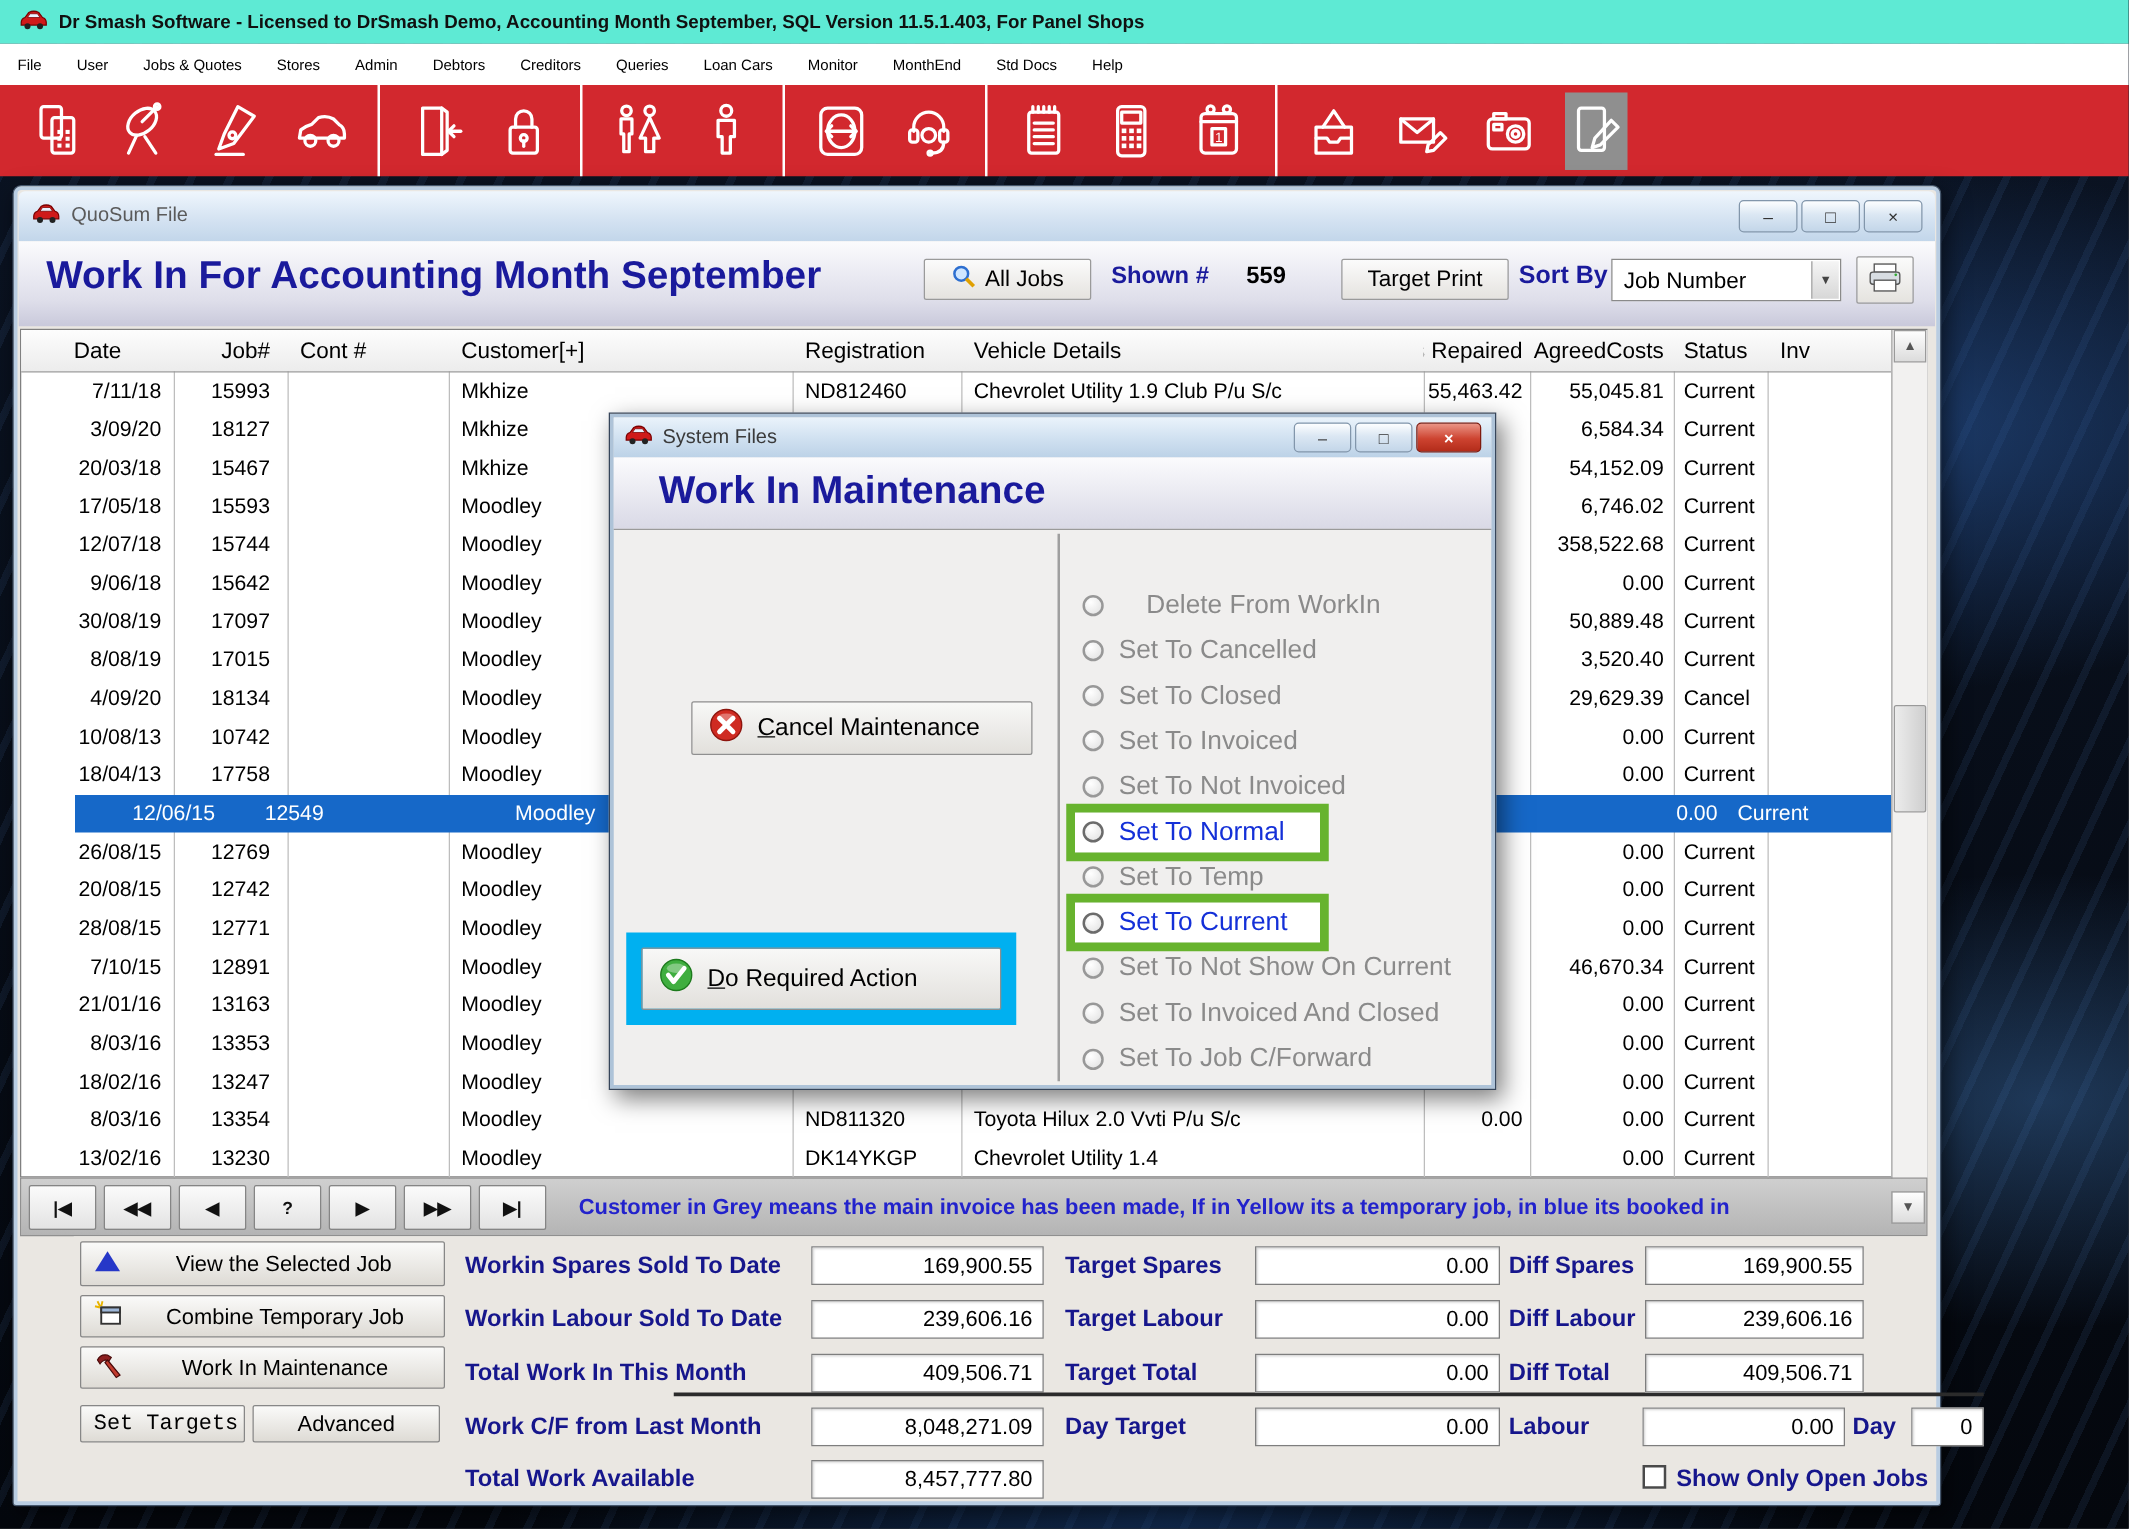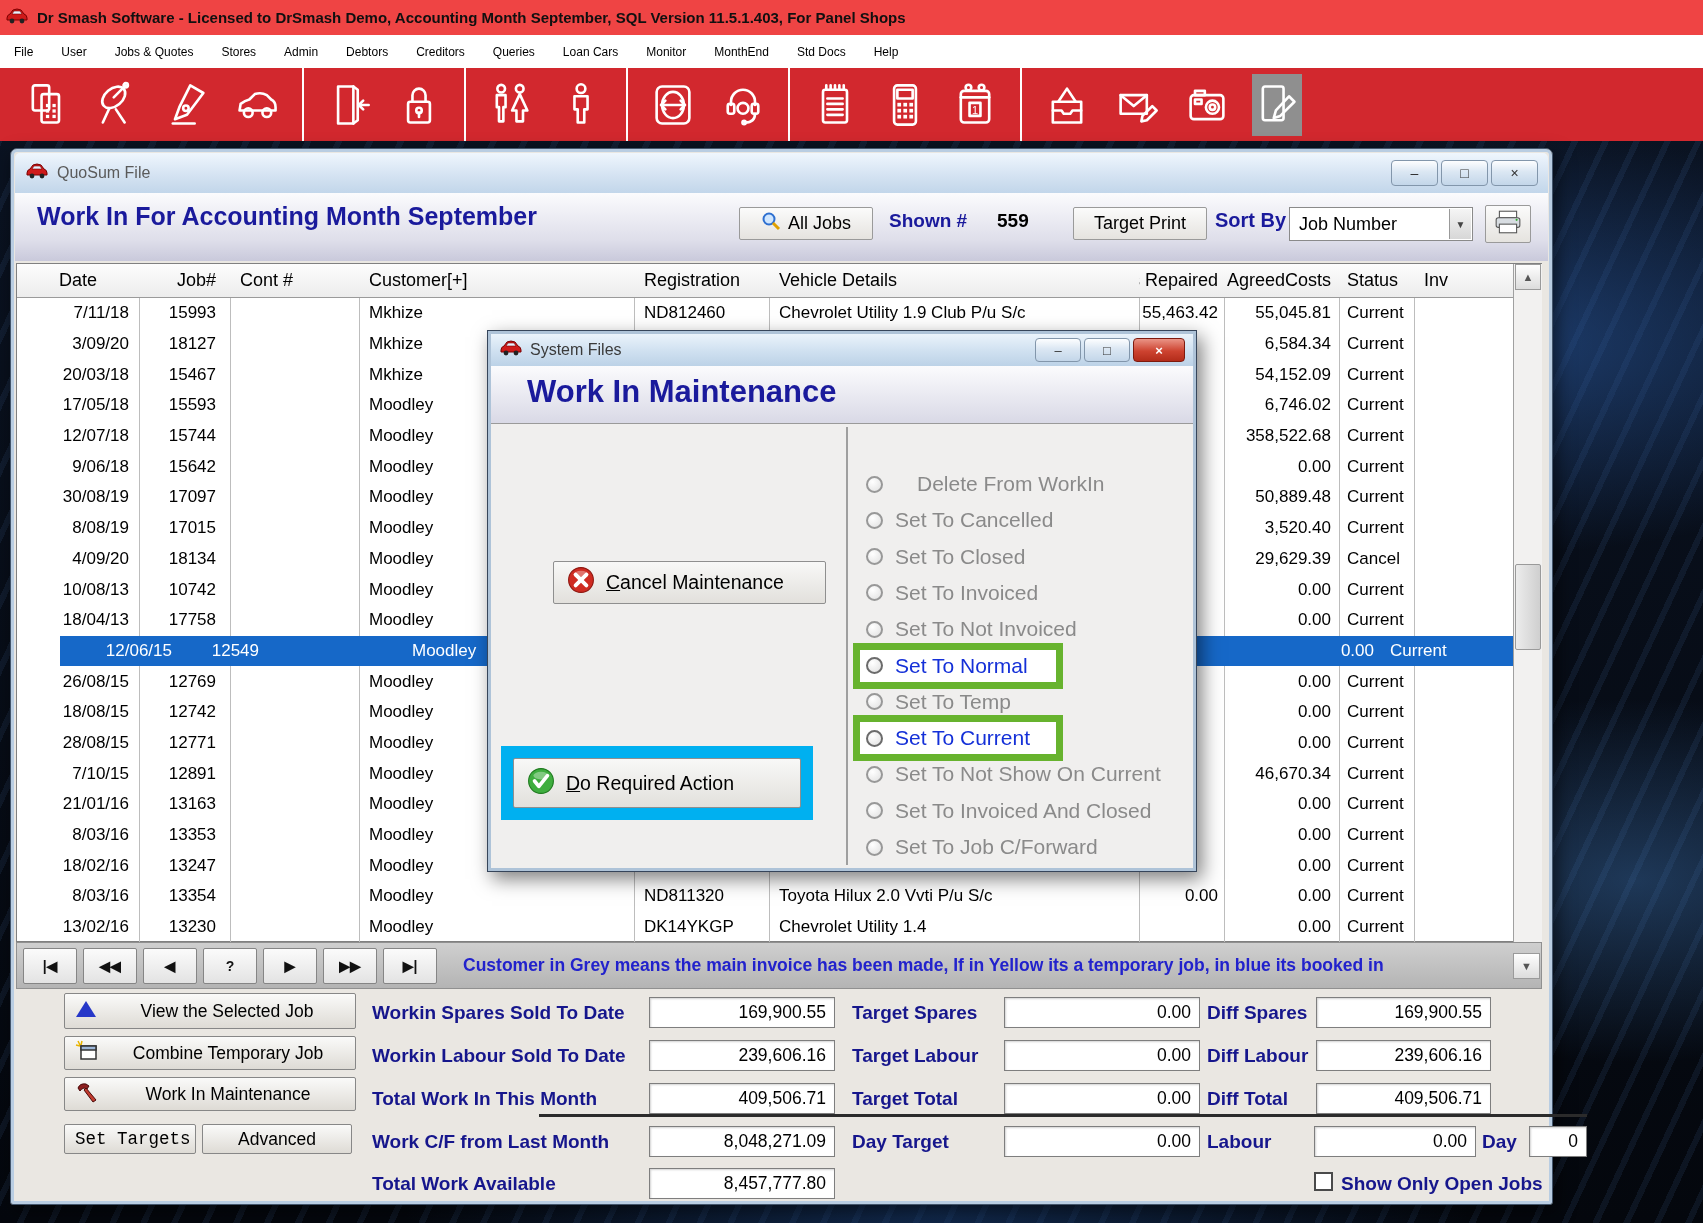--- a/index.html
+++ b/index.html
@@ -10,42 +10,42 @@
   body{margin:0;width:1703px;height:1223px;position:relative;overflow:hidden;
        font-family:"Liberation Sans",sans-serif;background:#05080f;}
   #desktop{position:absolute;inset:0;background:
     radial-gradient(620px 300px at 89% 28%,rgba(45,95,170,.55),transparent 70%),
     radial-gradient(520px 260px at 96% 72%,rgba(70,130,200,.38),transparent 70%),
     radial-gradient(760px 220px at 55% 99%,rgba(30,75,140,.5),transparent 70%),
     repeating-linear-gradient(115deg,rgba(90,140,210,.10) 0 6px,transparent 6px 28px),
     linear-gradient(180deg,#0b1424,#04070d);}
   
   #appbar{position:absolute;top:0;left:0;width:1703px;height:141px;z-index:3;}
-  #app-titlebar{height:35px;background:#ef4444;display:flex;align-items:center;gap:9px;
-    padding-left:6px;font-size:15px;font-weight:700;color:#101010;}
+  #app-titlebar{height:35px;background:#5eead4;display:flex;align-items:center;gap:9px;
+    padding-left:16px;font-size:15px;font-weight:700;color:#101010;}
   #menubar{height:33px;background:#fff;display:flex;align-items:center;font-size:12px;color:#000;}
   .menu-item{padding:0 14px;cursor:default;}
   #toolbar{height:73px;background:var(--red);display:flex;align-items:center;padding-left:12px;}
   .tbtn{width:50px;height:62px;display:flex;align-items:center;justify-content:center;margin:0 10px;}
   .tbtn.sel{background:#8f8f8f;}
   .tsep{width:2px;height:73px;background:#fff;margin:0 10px;flex:none;}
   
   #win{position:absolute;left:10px;top:148px;width:1543px;height:1057px;background:#eae7e2;
     border:1px solid #44566c;border-radius:7px 7px 3px 3px;
     box-shadow:inset 0 0 0 3px #b9cde2, 4px 6px 18px rgba(0,0,0,.55);z-index:4;}
   #win-titlebar{position:absolute;left:4px;top:4px;right:4px;height:40px;border-radius:5px 5px 0 0;
     background:linear-gradient(#eff6fd,#d5e3f2 55%,#c2d6ea);display:flex;align-items:center;gap:9px;
     padding-left:11px;font-size:16px;color:#5a5a5a;}
   .wctrl{position:absolute;right:10px;top:7px;display:flex;gap:3px;}
   .wbtn{width:47px;height:26px;border:1px solid #8296ab;border-radius:4px;
     background:linear-gradient(#fdfeff,#dbe7f3 45%,#c3d6e9);display:flex;align-items:center;
     justify-content:center;font-size:14px;color:#333;}
   #win-header{position:absolute;left:4px;top:44px;right:4px;height:68px;
     background:linear-gradient(#fbfbfd,#dedeea 70%,#c9c9db);}
-  #win-heading{position:absolute;left:22px;top:9px;font-size:25px;font-weight:700;color:var(--navy);}
+  #win-heading{position:absolute;left:22px;top:9px;font-size:31px;font-weight:700;color:var(--navy);}
   .hbtn{position:absolute;height:33px;border:1px solid #9a9a9a;border-radius:2px;
     background:linear-gradient(#fbfbfb,#e5e3df);font-size:18px;color:#000;
     display:flex;align-items:center;justify-content:center;gap:7px;}
   #btn-alljobs{left:724px;top:14px;width:134px;}
   #shown-label{position:absolute;left:874px;top:17px;font-size:19px;font-weight:700;color:var(--navy);}
   #shown-value{position:absolute;left:982px;top:17px;font-size:19px;font-weight:700;color:#000;}
   #btn-targetprint{left:1058px;top:14px;width:134px;}
   #sortby-label{position:absolute;left:1200px;top:16px;font-size:20px;font-weight:700;color:var(--navy);}
   #sortselect{position:absolute;left:1274px;top:14px;width:184px;height:34px;background:#fff;
     border:1px solid #8a8a8a;font-size:18px;display:flex;align-items:center;padding-left:9px;color:#000;}
@@ -541,21 +541,21 @@
           <div class="cell c2"></div>
           <div class="cell c3">Moodley</div>
           <div class="cell c4"></div>
           <div class="cell c5"></div>
           <div class="cell c6"></div>
           <div class="cell c7">0.00</div>
           <div class="cell c8">Current</div>
           <div class="cell c9"></div>
         </div>
         <div class="trow">
-          <div class="cell c0">18/08/15</div>
+          <div class="cell c0">20/08/15</div>
           <div class="cell c1">12742</div>
           <div class="cell c2"></div>
           <div class="cell c3">Moodley</div>
           <div class="cell c4"></div>
           <div class="cell c5"></div>
           <div class="cell c6"></div>
           <div class="cell c7">0.00</div>
           <div class="cell c8">Current</div>
           <div class="cell c9"></div>
         </div>

